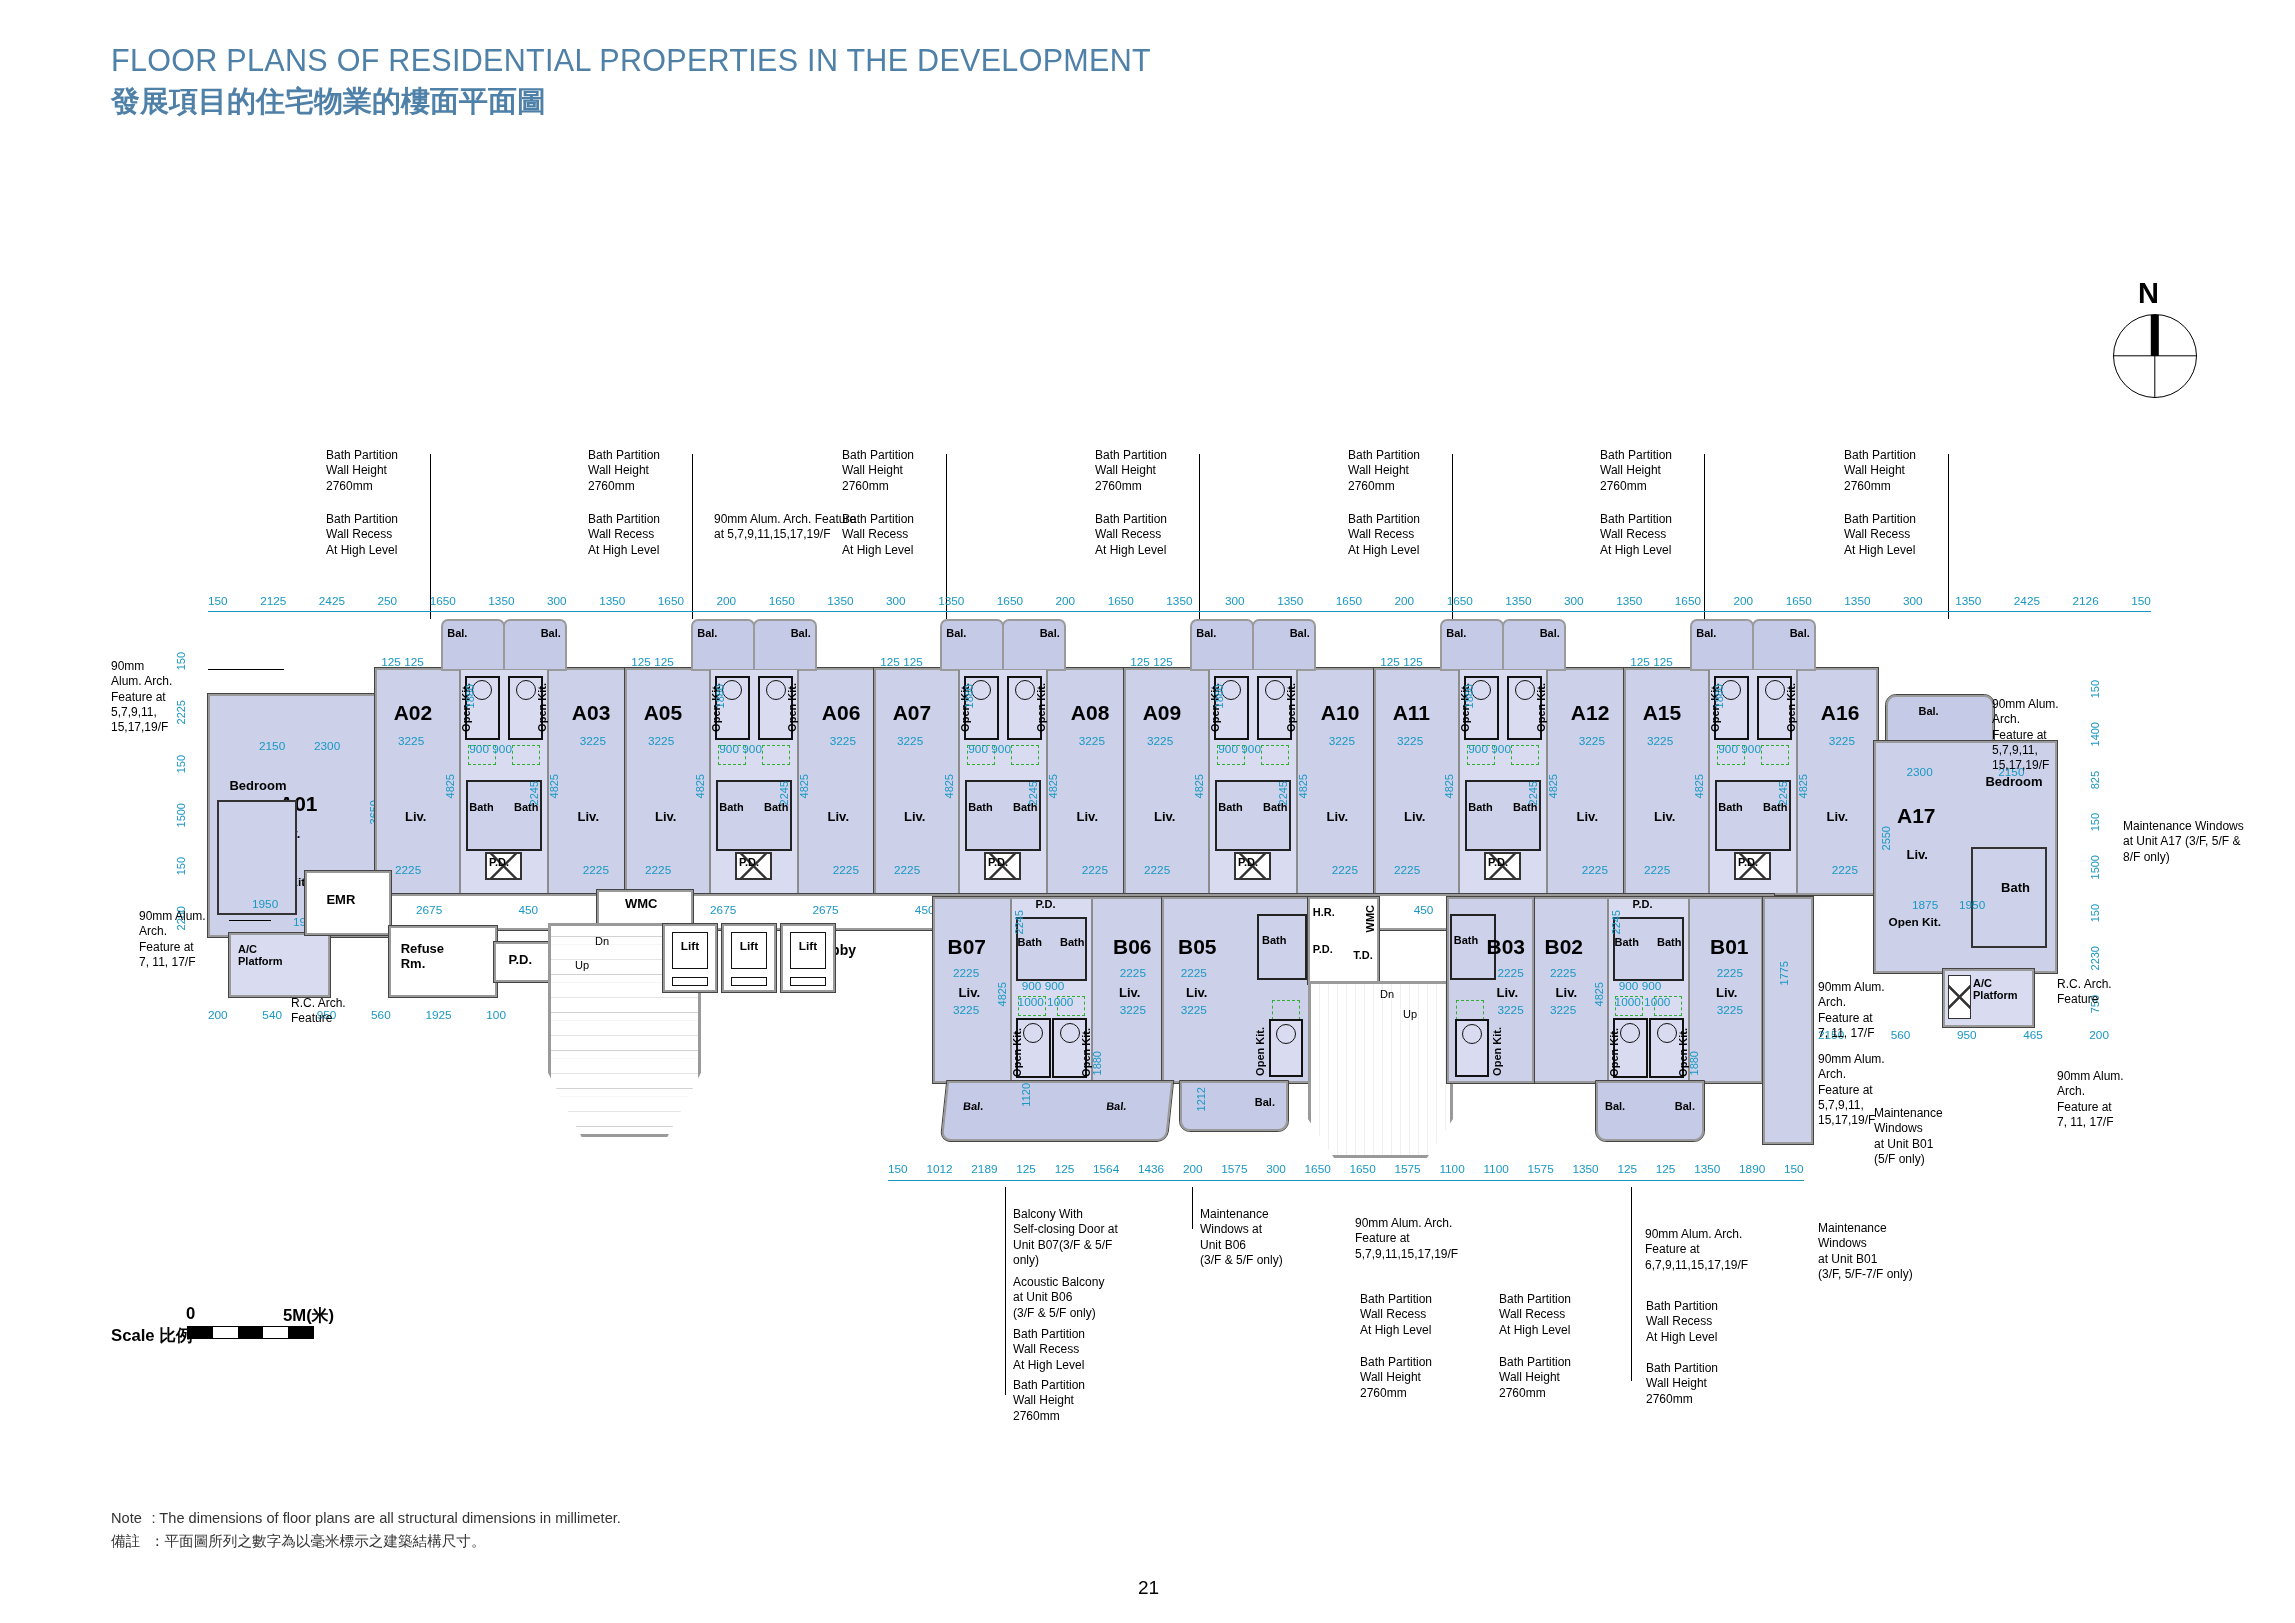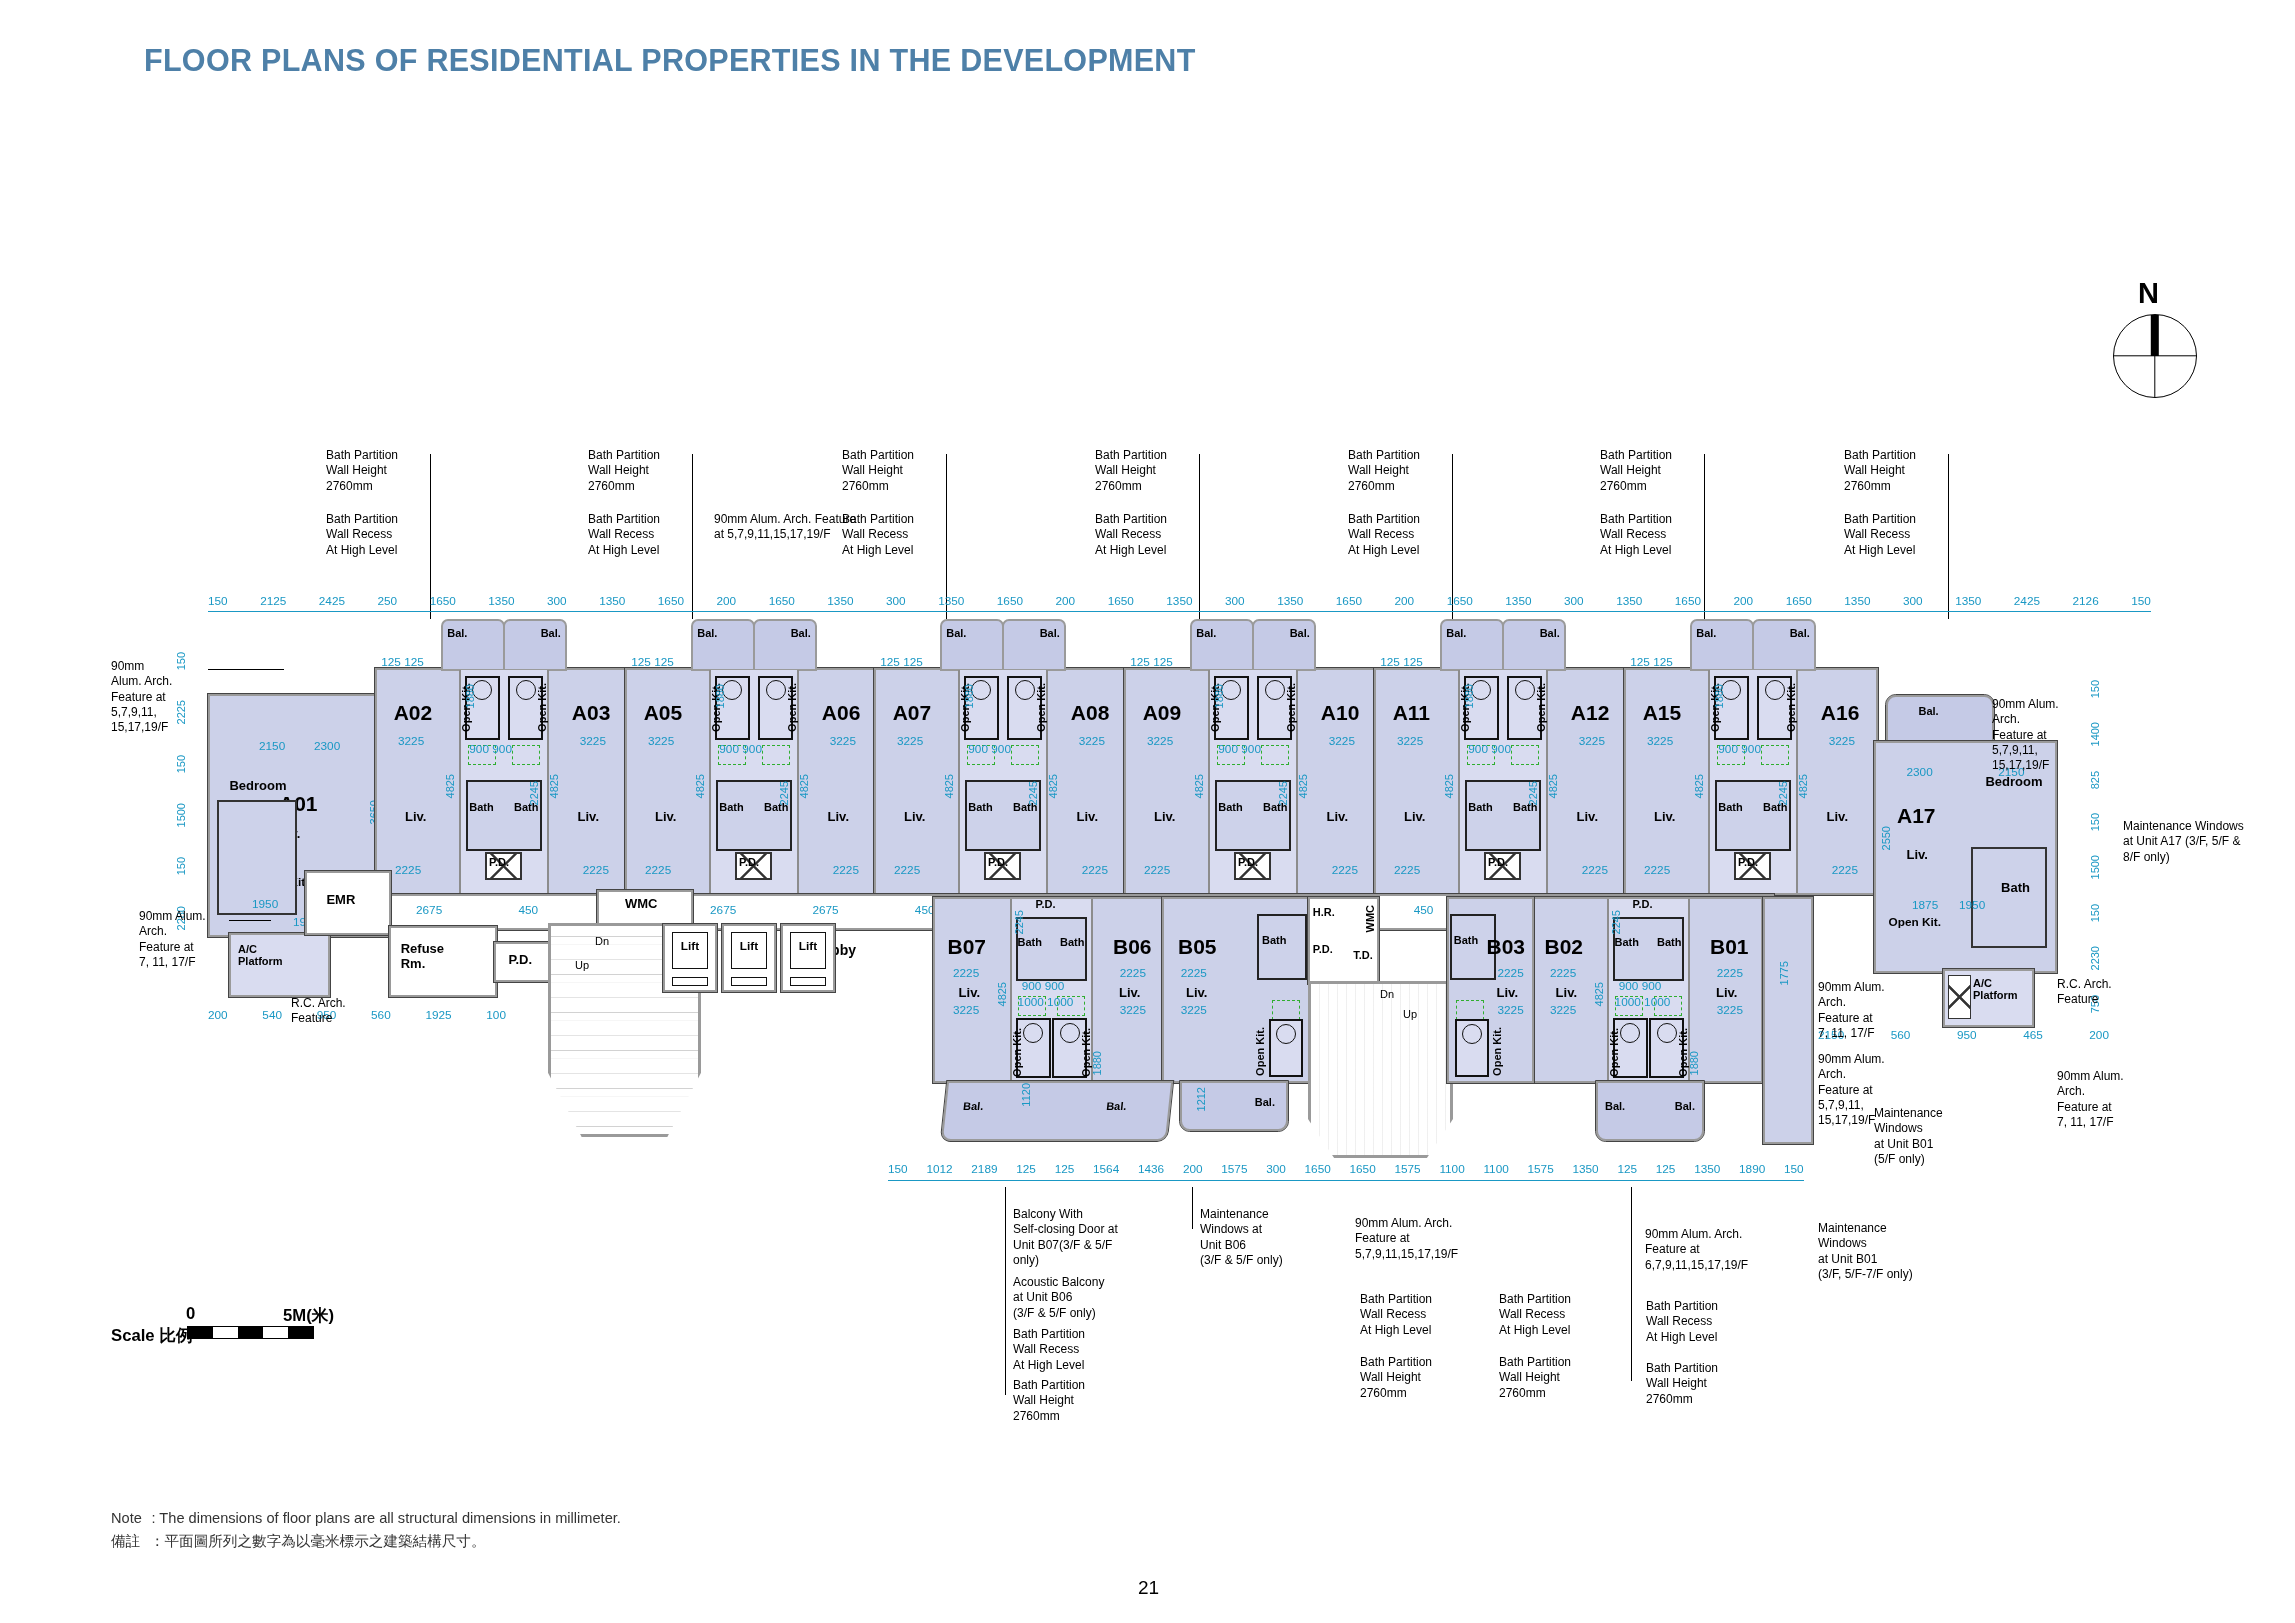--- a/index.html
+++ b/index.html
@@ -1,21 +1,21 @@
 <!DOCTYPE html>
 <html style="font-size:11px"><head>
 <meta charset="utf-8">
 <style>
   html,body{margin:0;padding:0;background:#fff;}
   #page{position:relative;width:2295px;height:1623px;background:#fff;overflow:hidden;
         font-family:"Liberation Sans",sans-serif;color:#000;}
   .abs{position:absolute;}
   .pre{white-space:pre-line;}
   
-  .title{color:#4e80a8;font-weight:bold;font-size:30.5px;letter-spacing:0.3px;margin-left:33px;}
+  .title{color:#4e80a8;font-weight:normal;font-size:30.5px;letter-spacing:0.3px;}
   .title-zh{color:#4e80a8;font-weight:bold;font-size:29px;}
   .sub{color:#4e80a8;font-size:29px;}
   .sub-zh{color:#4e80a8;font-size:28px;}
   
   .room{position:absolute;background:#ccd1e9;border:2.8px solid #9a9a9a;outline:0.7px solid #444;}
   .white{background:#fff;}
   .corefill{background:#d9dcf0;}
   .balfill{background:#c5cae6;border-radius:9.7px 9.7px 0 0;}
   .ulabel{position:absolute;font-weight:bold;font-size:21px;color:#000;}
   .rlabel{position:absolute;font-weight:bold;font-size:13px;color:#000;}
@@ -65,20 +65,21 @@
   .wm-house .roof{position:absolute;left:0;top:-36px;width:0;height:0;border-left:45px solid transparent;border-right:45px solid transparent;border-bottom:36px solid #ababab;}
   .wm-house .body{position:absolute;left:9.7px;top:0;width:71px;height:64px;background:#ababab;}
   .note{font-size:14.6px;color:#333;display:flex;gap:9.7px;}
 </style>
 </head>
 <body>
 
 <div id="page">
 
   <div class="abs title" style="left:111px;top:43px;">FLOOR PLANS OF RESIDENTIAL PROPERTIES IN THE DEVELOPMENT</div>
+  <div class="abs title-zh" style="left:111px;top:82px;">發展項目的住宅物業的樓面平面圖</div>
 
   <div class="abs" style="left:2110px;top:283px;width:90px;height:139px;">
     <div class="abs" style="left:28px;top:-5.6px;font-size:29px;font-weight:bold;">N</div>
     <div class="ncircle" style="left:2.8px;top:30.5px;">
       <div class="abs" style="left:50%;top:0;width:1.4px;height:100%;background:#000;transform:translateX(-0.7px);"></div>
       <div class="abs" style="left:0;top:50%;width:100%;height:1.4px;background:#000;transform:translateY(-0.7px);"></div>
       <div class="abs" style="left:50%;top:0;width:8.3px;height:41px;background:#000;transform:translateX(-4.2px);"></div>
     </div>
   </div>
 

